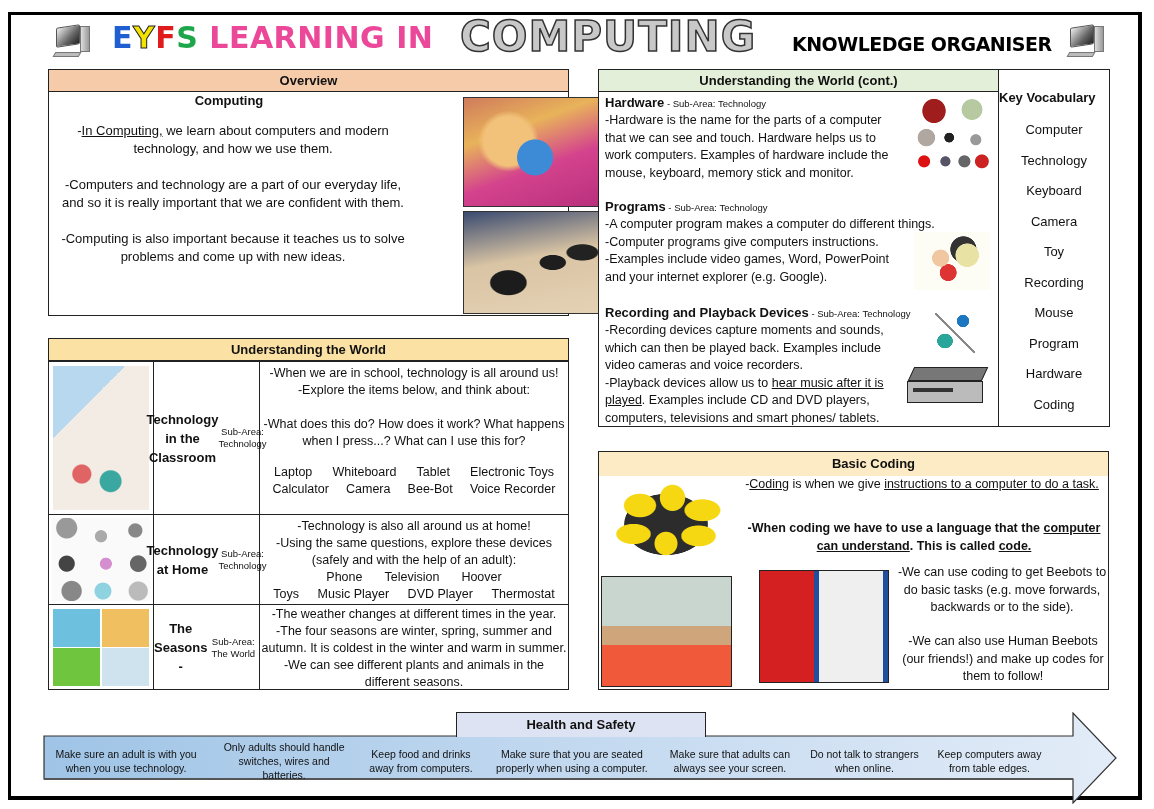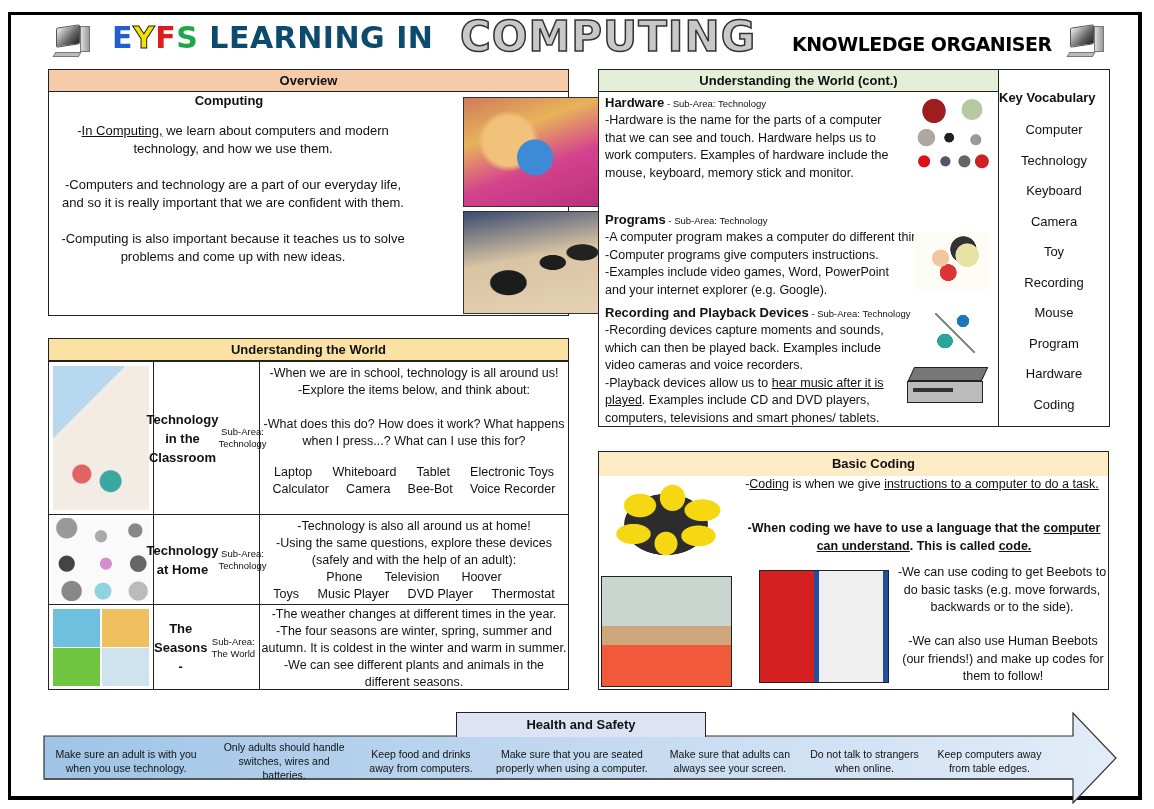--- a/index.html
+++ b/index.html
@@ -8,21 +8,21 @@
 
   .frame { position: absolute; left: 8px; top: 12px; width: 1134px; height: 788px;
            border: 3px solid #000; border-right-width: 4px; border-bottom-width: 4px; }
   .pc-icon { position:absolute; width:40px; height:34px; top:24px; }
   .pc-icon .mon { position:absolute; left:4px; top:2px; width:24px; height:20px; background:linear-gradient(135deg,#eee,#666 60%,#222); border:1px solid #555; border-radius:2px; transform:skewY(-8deg); }
   .pc-icon .tower { position:absolute; right:2px; top:2px; width:10px; height:26px; background:linear-gradient(90deg,#ddd,#999); border:1px solid #777; }
   .pc-icon .kb { position:absolute; left:2px; bottom:1px; width:26px; height:5px; background:#bbb; border:1px solid #777; transform:skewX(-30deg); }
   .title-text { position:absolute; left:112px; top:20px; font-family:"DejaVu Sans", sans-serif; font-weight:900; font-size:30px; letter-spacing:0.5px; white-space:nowrap; }
   .title-text .e { color:#1f5fd1; } .title-text .y { color:#f2e200; -webkit-text-stroke:1px #222; }
   .title-text .f { color:#e01b1b; } .title-text .s { color:#1ea64a; }
-  .title-text .rest { color:#0c4a6e; }
+  .title-text .rest { color:#ec4899; }
   .title-big { position:absolute; left:460px; top:12px; font-family:"DejaVu Sans", sans-serif; font-weight:900; font-size:42px; color:#c8c8c8; -webkit-text-stroke:1.5px #333; letter-spacing:1px; }
   .title-ko { position:absolute; left:792px; top:33px; font-family:"DejaVu Sans", sans-serif; font-weight:900; font-size:19px; color:#000; letter-spacing:-0.5px; }
 
   
   .box { position:absolute; border:1.5px solid #222; background:#fff; }
   .box-head { font-weight:bold; font-size:13px; text-align:center; border-bottom:1.5px solid #222; height:22px; line-height:21px; }
   .p { font-size:13px; line-height:18px; }
   .center { text-align:center; }
   u { text-decoration: underline; }
 
@@ -240,21 +240,21 @@
 </div>
 
 <div class="box" id="utwc">
   <div class="box-head">Understanding the World (cont.)</div>
   <div class="sec" style="top:24px">
     <div class="sec-title"><span>Hardware</span><small> - Sub-Area: Technology</small></div>
     <div class="p">-Hardware is the name for the parts of a computer that we can see  and touch. Hardware helps us to work computers. Examples of hardware include the mouse, keyboard, memory stick and monitor.</div>
   </div>
   <div class="hw-img"></div>
 
-  <div class="sec" style="top:141px;width:390px">
+  <div class="sec" style="top:128px;width:390px">
     <div class="sec-title"><span>Programs</span><small> - Sub-Area: Technology</small></div>
     <div class="p">-A computer program makes a computer do different things.</div>
     <div class="p" style="width:305px">-Computer programs give computers instructions.</div>
     <div class="p" style="width:305px">-Examples include video games, Word, PowerPoint and your internet explorer (e.g. Google).</div>
   </div>
   <div class="prog-img"></div>
 
   <div class="sec" style="top:234px">
     <div class="sec-title" style="width:330px"><span>Recording and Playback Devices</span><small> - Sub-Area: Technology</small></div>
     <div class="p" style="width:290px">-Recording devices capture moments and sounds, which can then be played back. Examples include video cameras and voice recorders.</div>

